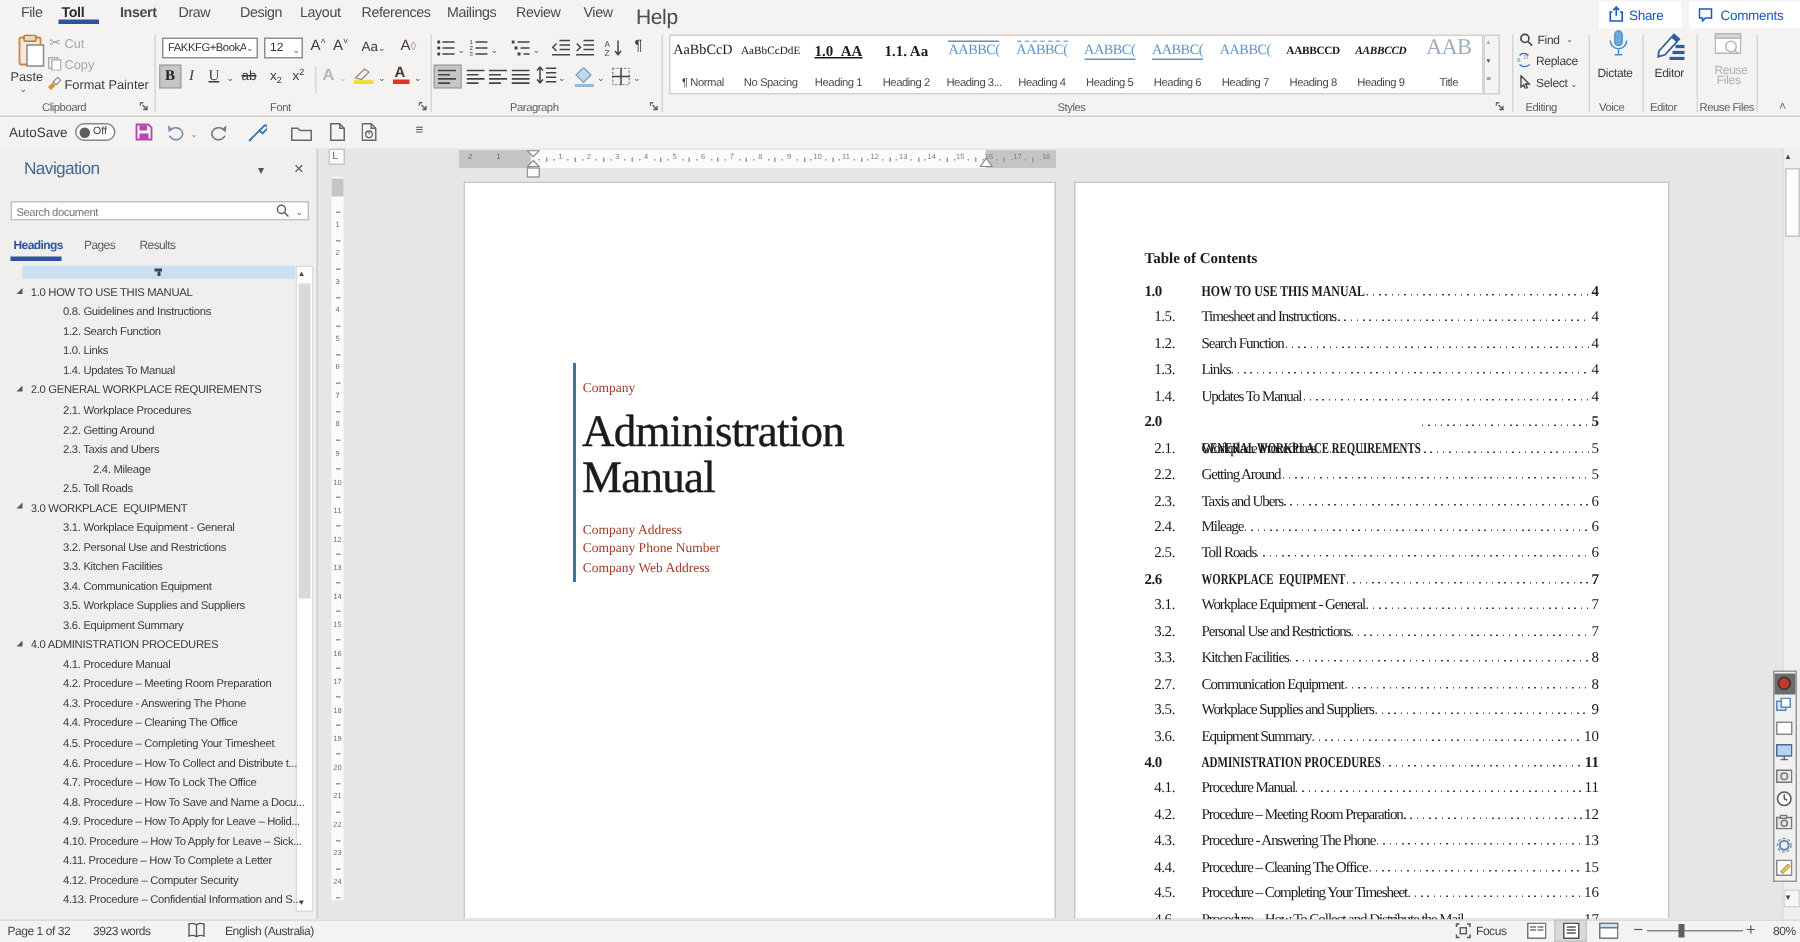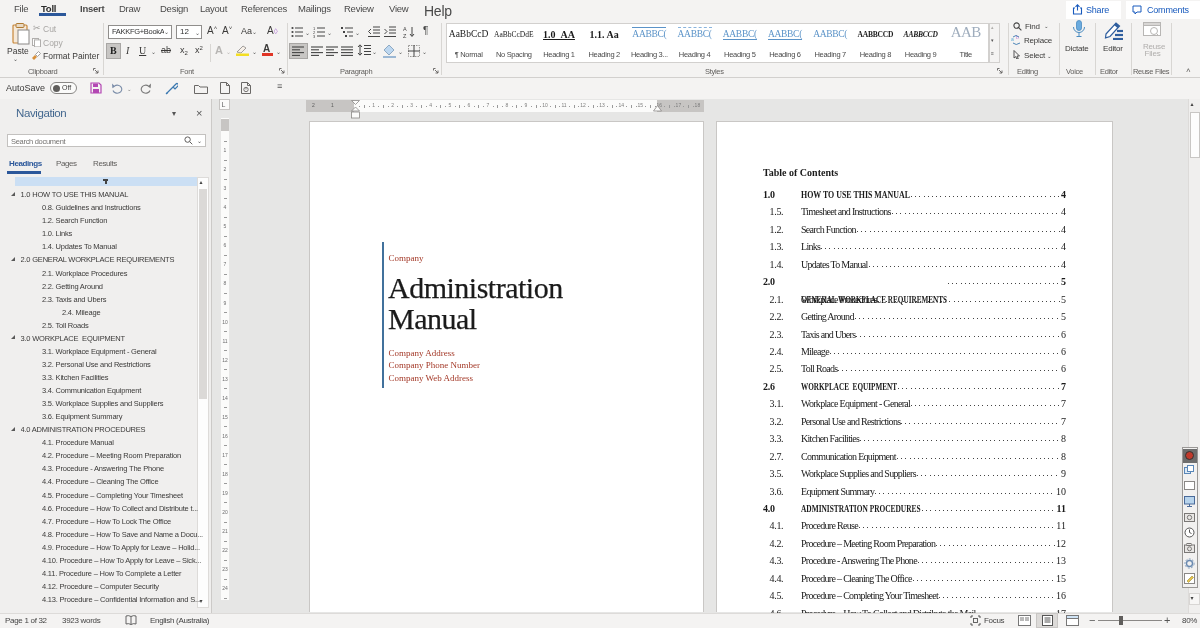--- a/index.html
+++ b/index.html
@@ -607,21 +607,21 @@
     <span class="pg" style="letter-spacing:0;">10</span>
   </div>
 <div class="trow" style="top:499.7px;height:17.44px;font-weight:bold;letter-spacing:0;">
     <span style="width:38px;padding-left:0;flex:none;letter-spacing:-0.3px;">4.0</span>
     <span style="width:119.5px;flex:none;overflow:visible;"><span style="display:inline-block;white-space:nowrap;transform:scaleX(0.739);transform-origin:0 50%;">ADMINISTRATION PROCEDURES</span></span>
     <span class="dots" style="height:1.3px;"></span>
     <span class="pg">11</span>
   </div>
 <div class="trow" style="top:517.2px;height:17.44px;">
     <span style="width:38px;padding-left:6.5px;flex:none;letter-spacing:-0.3px;">4.1.</span>
-    <span>Procedure Reuse</span>
+    <span>Procedure Manual</span>
     <span class="dots"></span>
     <span class="pg" style="letter-spacing:0;">11</span>
   </div>
 <div class="trow" style="top:534.6px;height:17.44px;">
     <span style="width:38px;padding-left:6.5px;flex:none;letter-spacing:-0.3px;">4.2.</span>
     <span>Procedure – Meeting Room Preparation</span>
     <span class="dots"></span>
     <span class="pg" style="letter-spacing:0;">12</span>
   </div>
 <div class="trow" style="top:552.0px;height:17.44px;">

